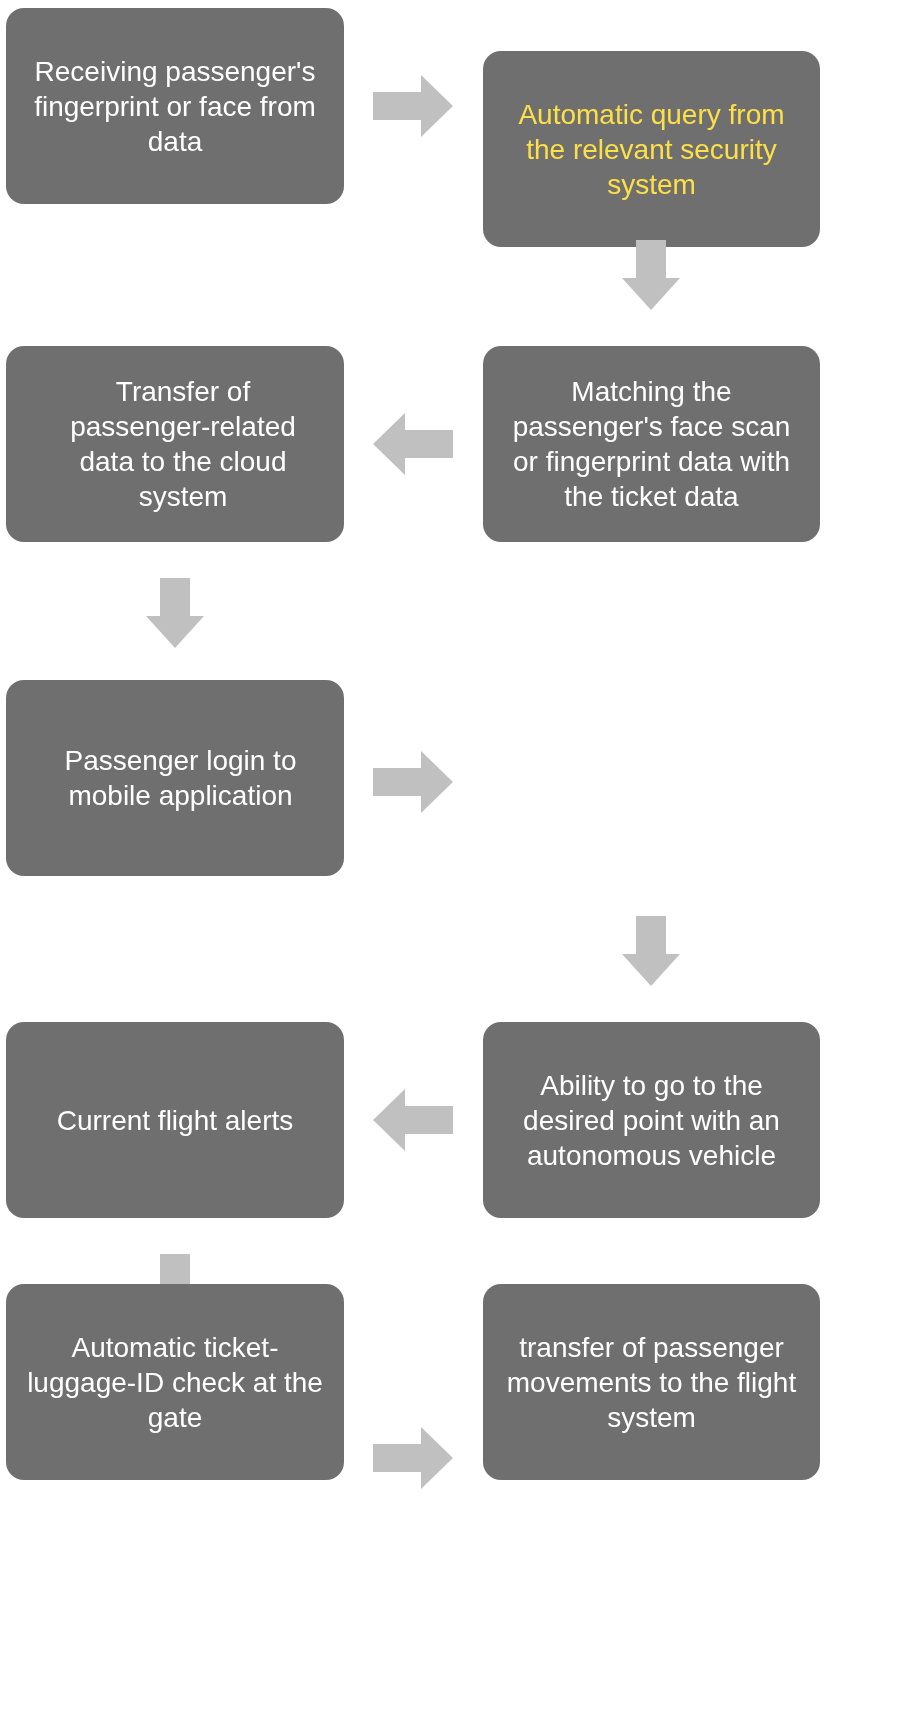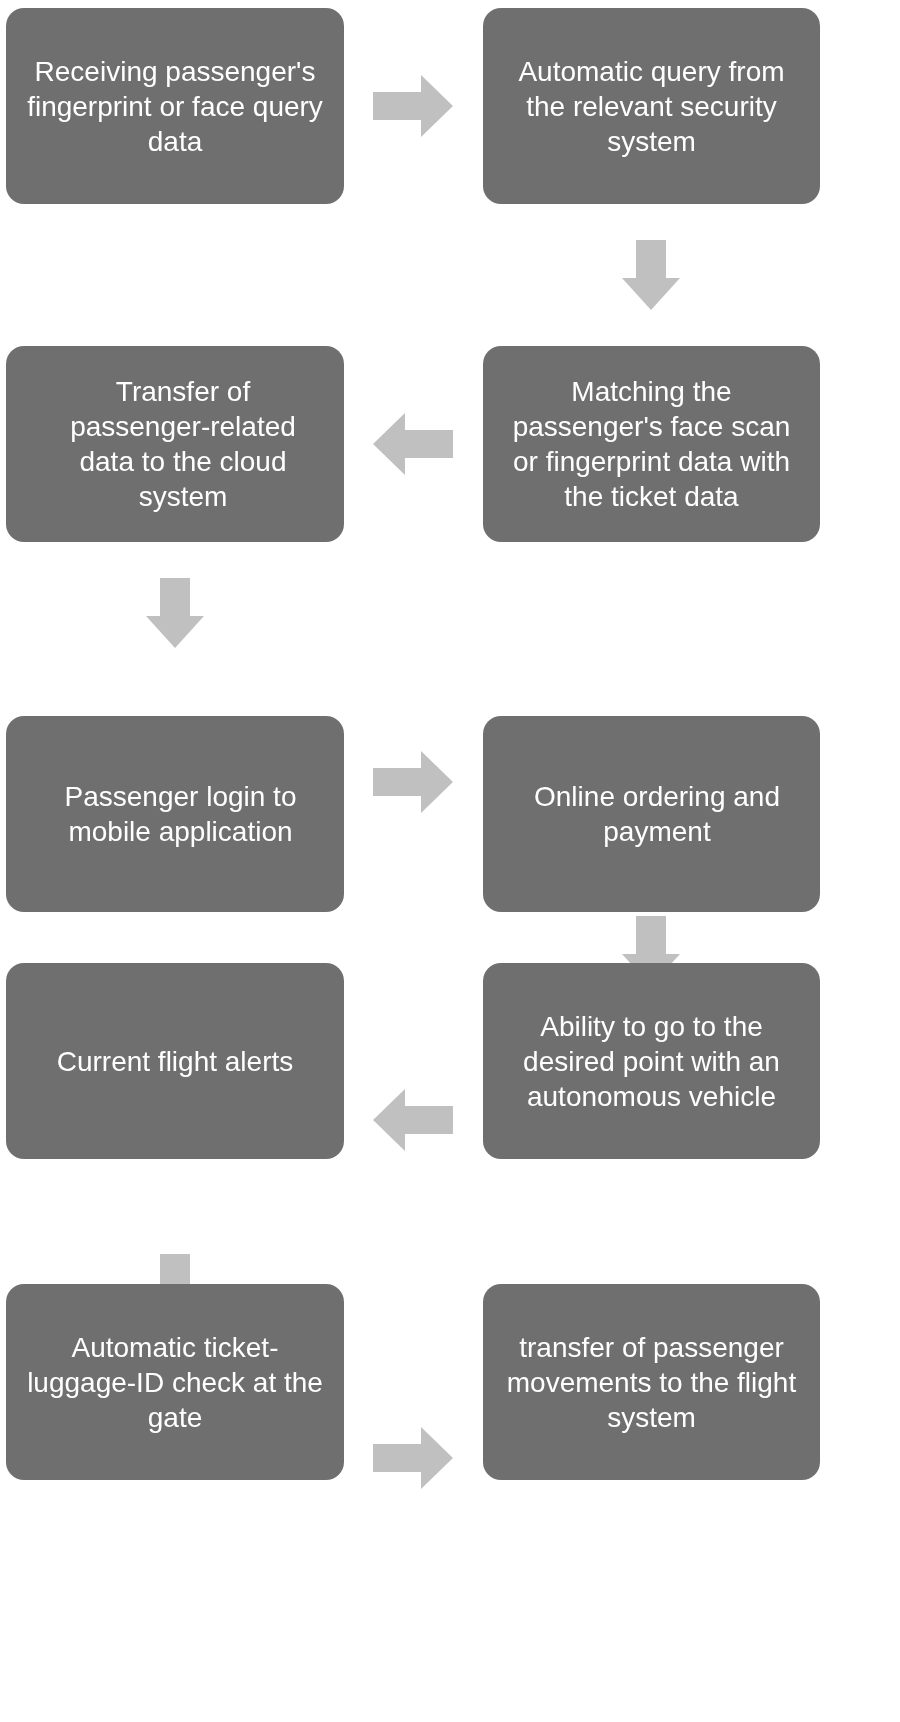--- a/index.html
+++ b/index.html
@@ -28,22 +28,22 @@
     text-align: center;
     font-size: 28px;
     line-height: 1.25;
     padding: 0 20px;
     box-sizing: border-box;
   }
   .col-l { left: 6px; }
   .col-r { left: 483px; width: 337px; }
   .r1 { top: 8px; }
   .r2 { top: 346px; }
-  .r3 { top: 716px; padding-left: 31px; }
-  .r4 { top: 963px; }
+  .r3 { top: 680px; padding-left: 31px; }
+  .r4 { top: 1022px; }
   .r5 { top: 1284px; }
   .arrow {
     position: absolute;
     display: block;
   }
   .h-arrow { width: 80px; height: 62px; }
   .v-arrow { width: 58px; height: 70px; }
   .ha-r1 { left: 373px; top: 75px; }
   .va-r1 { left: 622px; top: 240px; }
   .ha-r2 { left: 373px; top: 413px; }
@@ -53,26 +53,26 @@
   .ha-r4 { left: 373px; top: 1089px; }
   .va-r4 { left: 146px; top: 1254px; }
   .ha-r5 { left: 373px; top: 1427px; }
 </style>
 </head>
 <body>
 
 <div id="canvas" style="background: rgb(255, 255, 255);">
 
   <div class="node col-l r1" style="background: rgb(111, 111, 111); color: rgb(255, 255, 255);">
-    <span>Receiving passenger's fingerprint or face query data</span>
+    <span>Receiving passenger's fingerprint or face from data</span>
   </div>
   <svg class="arrow h-arrow ha-r1" viewBox="0 0 80 62">
     <polygon points="0,17 48,17 48,0 80,31 48,62 48,45 0,45" fill="#c0c0c0"></polygon>
   </svg>
-  <div class="node col-r r1" style="background: rgb(111, 111, 111); color: #ffffff;">
+  <div class="node col-r r1" style="background: rgb(111, 111, 111); color: #fde047; margin-top: 43px;">
     <span>Automatic query from the relevant security system</span>
   </div>
   <svg class="arrow v-arrow va-r1" viewBox="0 0 58 70">
     <polygon points="14,0 44,0 44,38 58,38 29,70 0,38 14,38" fill="#c0c0c0"></polygon>
   </svg>
 
   <div class="node col-l r2" style="background: rgb(111, 111, 111); color: rgb(255, 255, 255); padding-left: 36px;">
     <span>Transfer of passenger-related data to the cloud system</span>
   </div>
   <svg class="arrow h-arrow ha-r2" viewBox="0 0 80 62">
@@ -84,23 +84,20 @@
   <svg class="arrow v-arrow va-r2" viewBox="0 0 58 70">
     <polygon points="14,0 44,0 44,38 58,38 29,70 0,38 14,38" fill="#c0c0c0"></polygon>
   </svg>
 
   <div class="node col-l r3" style="background: rgb(111, 111, 111); color: rgb(255, 255, 255);">
     <span>Passenger login to mobile application</span>
   </div>
   <svg class="arrow h-arrow ha-r3" viewBox="0 0 80 62">
     <polygon points="0,17 48,17 48,0 80,31 48,62 48,45 0,45" fill="#c0c0c0"></polygon>
   </svg>
-  <div class="node col-r r3" style="background: rgb(111, 111, 111); color: rgb(255, 255, 255);">
-    <span>Online ordering and payment</span>
-  </div>
   <svg class="arrow v-arrow va-r3" viewBox="0 0 58 70">
     <polygon points="14,0 44,0 44,38 58,38 29,70 0,38 14,38" fill="#c0c0c0"></polygon>
   </svg>
 
   <div class="node col-l r4" style="background: rgb(111, 111, 111); color: rgb(255, 255, 255);">
     <span>Current flight alerts</span>
   </div>
   <svg class="arrow h-arrow ha-r4" viewBox="0 0 80 62">
     <polygon points="80,17 32,17 32,0 0,31 32,62 32,45 80,45" fill="#c0c0c0"></polygon>
   </svg>

